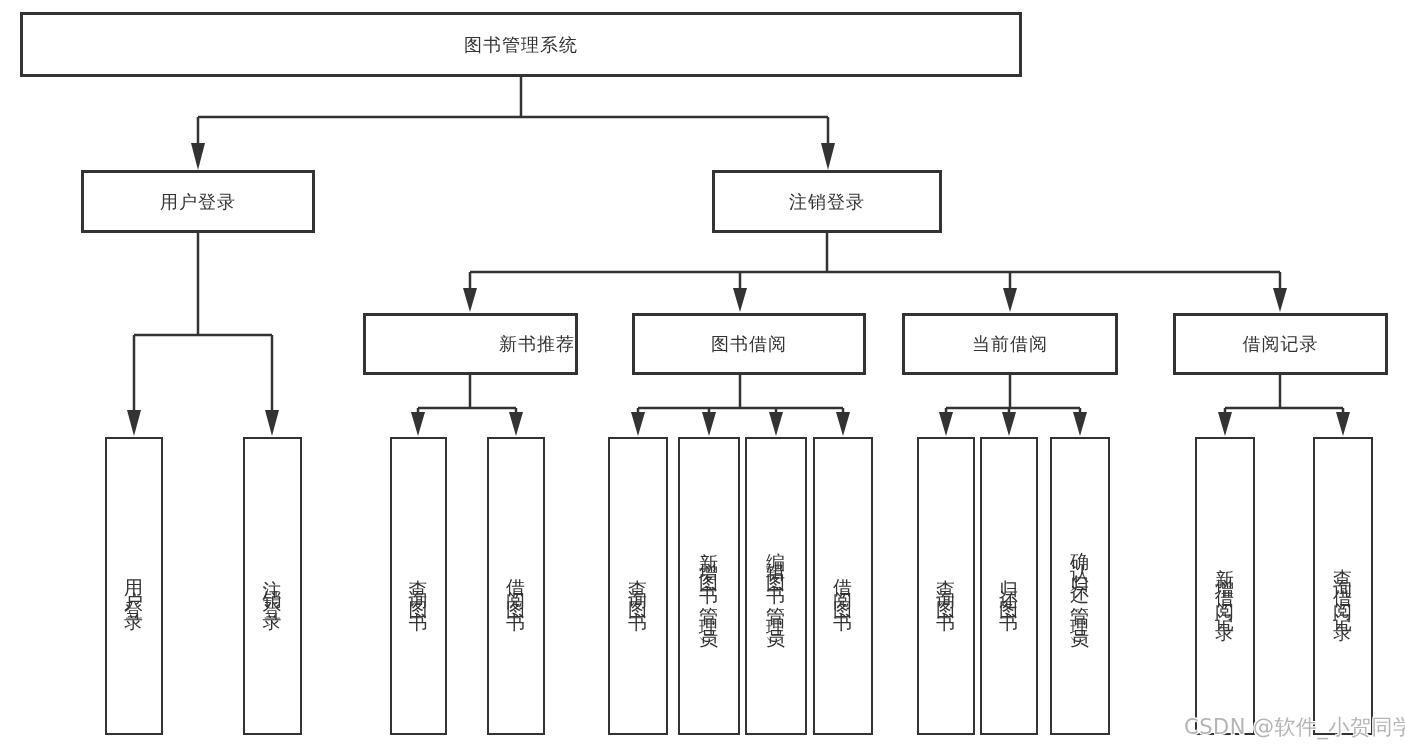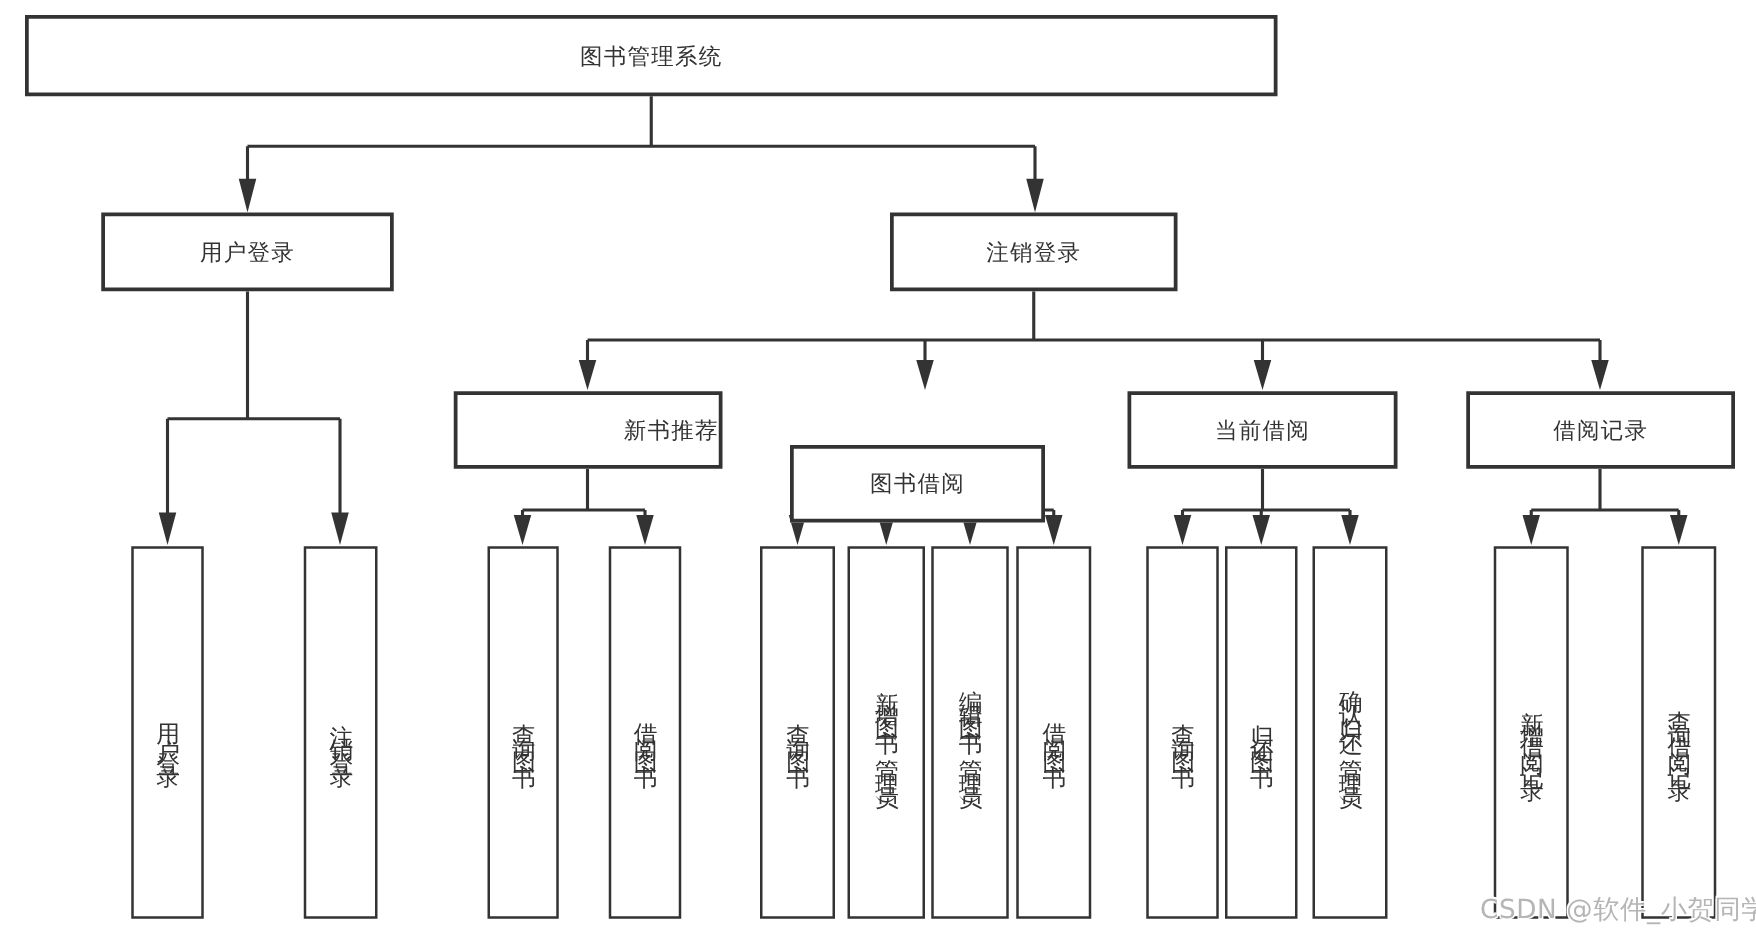--- a/index.html
+++ b/index.html
@@ -130,21 +130,21 @@
   <div class="node" style="left:81px; top:170px; width:234px; height:63px;">
     <span>用户登录</span>
   </div>
   <div class="node" style="left:712px; top:170px; width:230px; height:63px;">
     <span>注销登录</span>
   </div>
 
   <div class="node" style="left:363px; top:313px; width:215px; height:62px;justify-content:flex-end;">
     <span>新书推荐</span>
   </div>
-  <div class="node" style="left:632px; top:313px; width:204px; height:62px;margin-top:43px;">
+  <div class="node" style="left:632px; top:313px; width:234px; height:62px;">
     <span>图书借阅</span>
   </div>
   <div class="node" style="left:902px; top:313px; width:216px; height:62px;">
     <span>当前借阅</span>
   </div>
   <div class="node" style="left:1173px; top:313px; width:215px; height:62px;">
     <span>借阅记录</span>
   </div>
 
   <div class="node leaf" style="left:105px; top:437px; width:58px; height:298px;">

